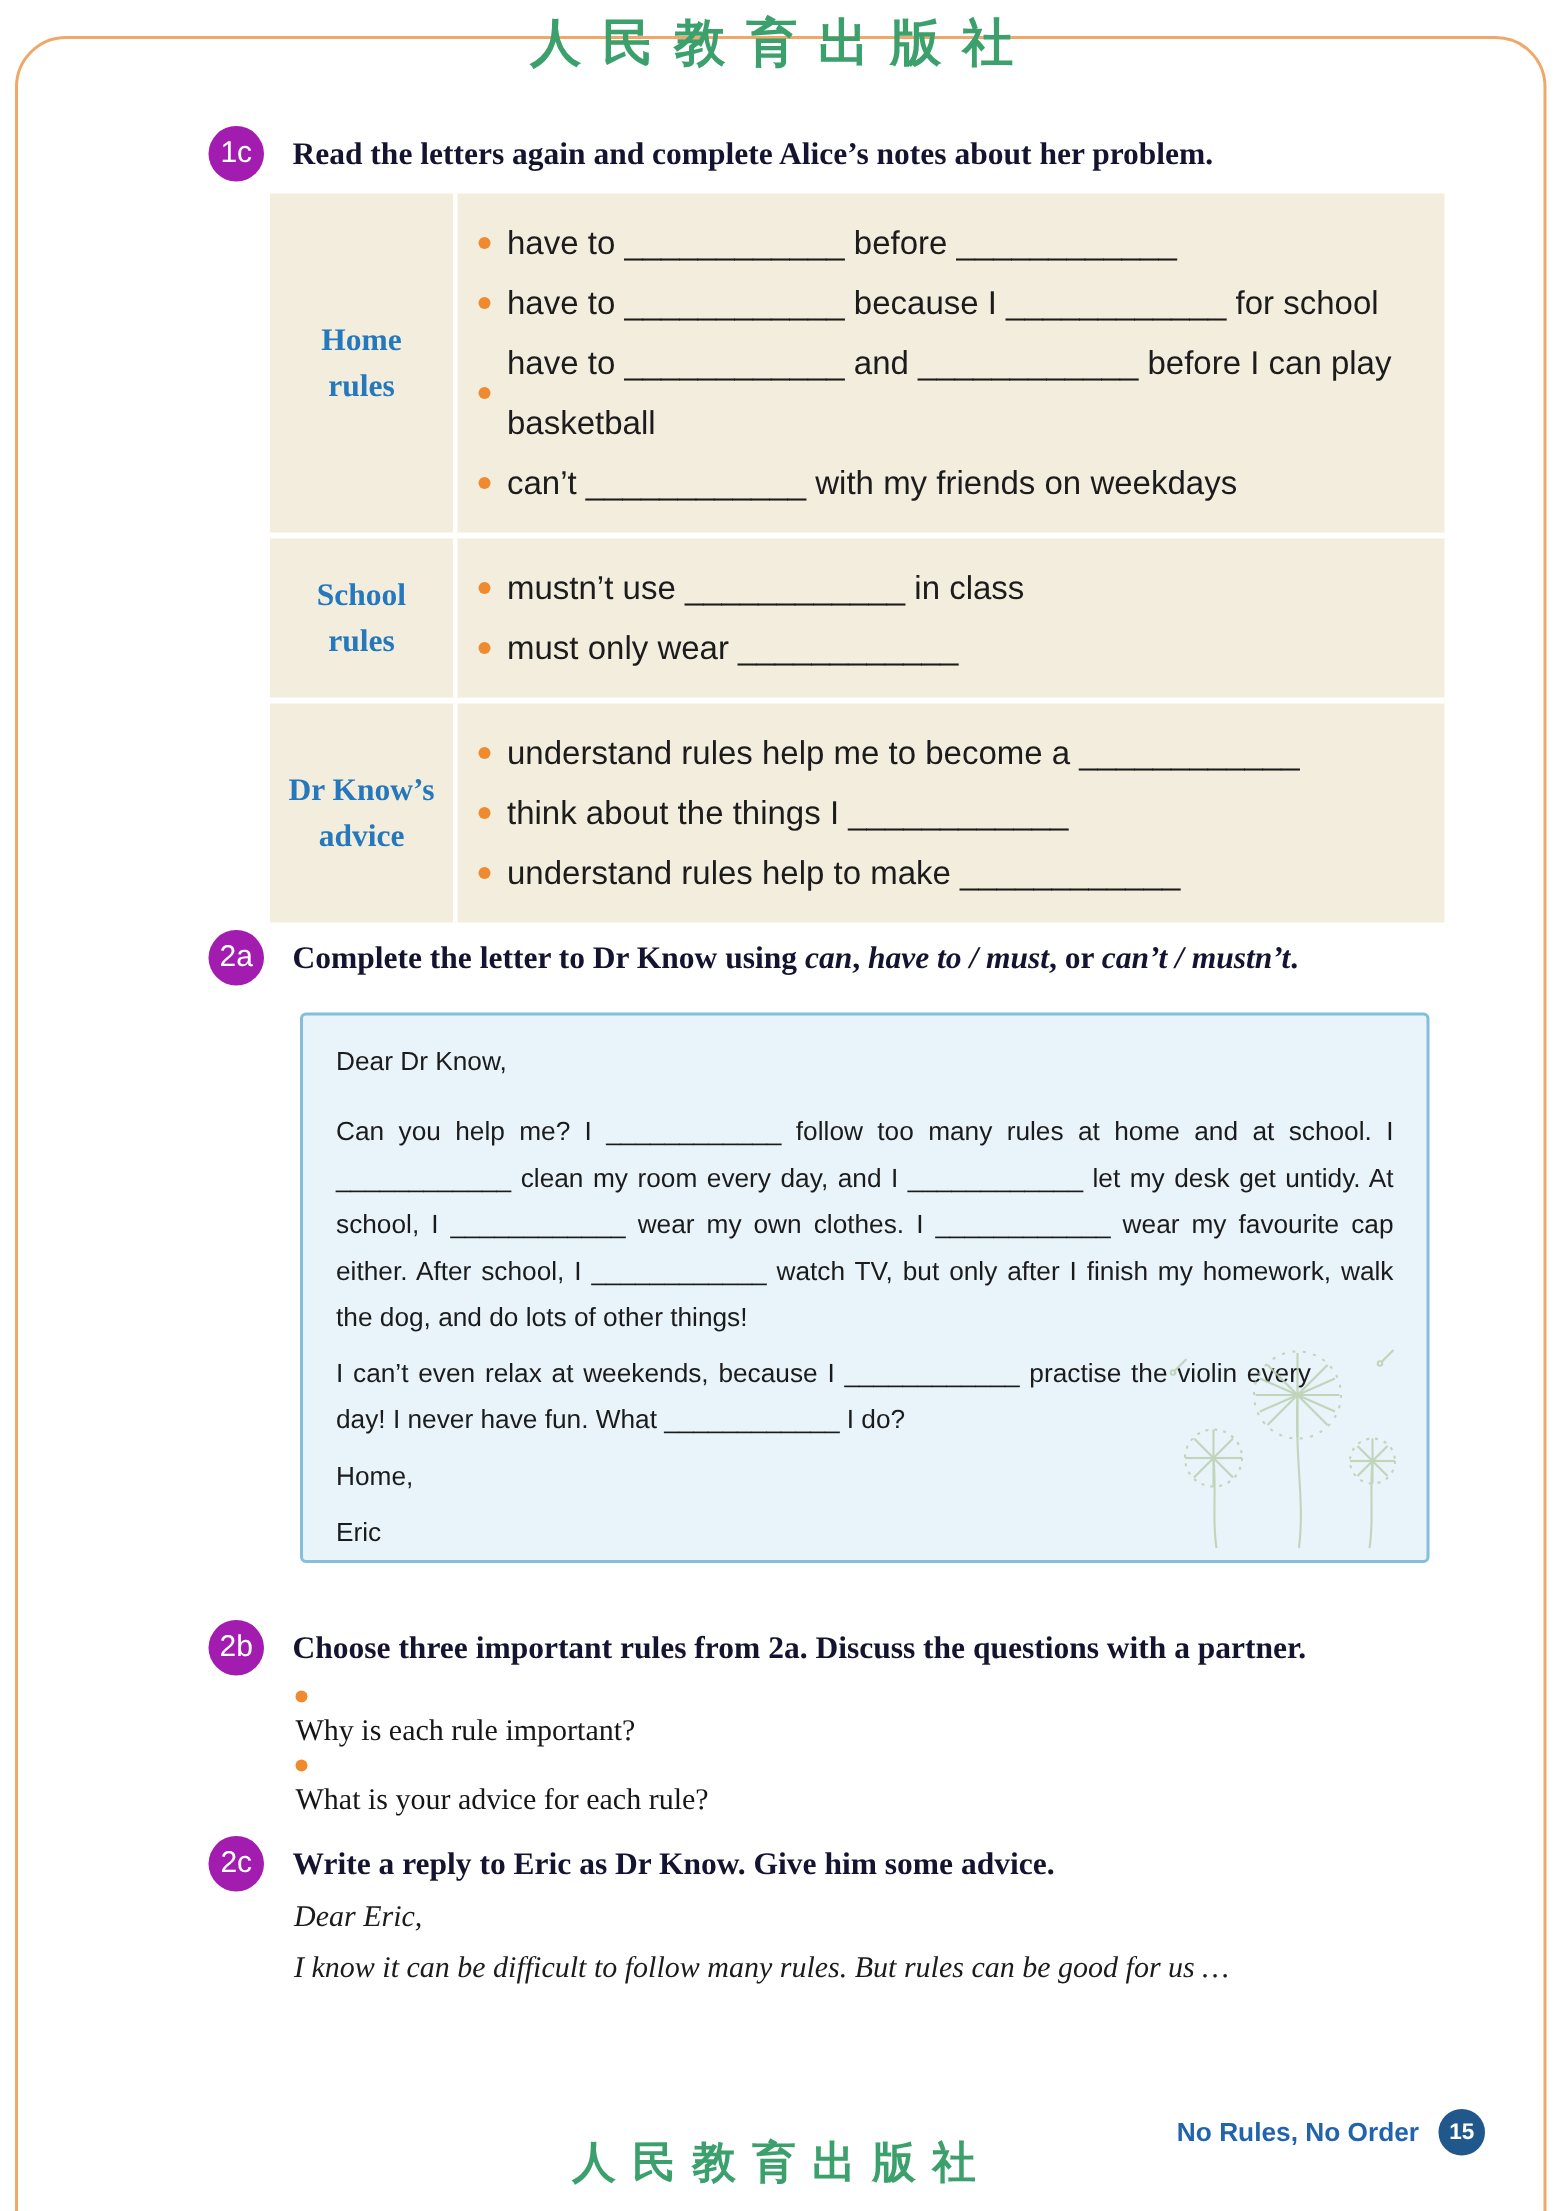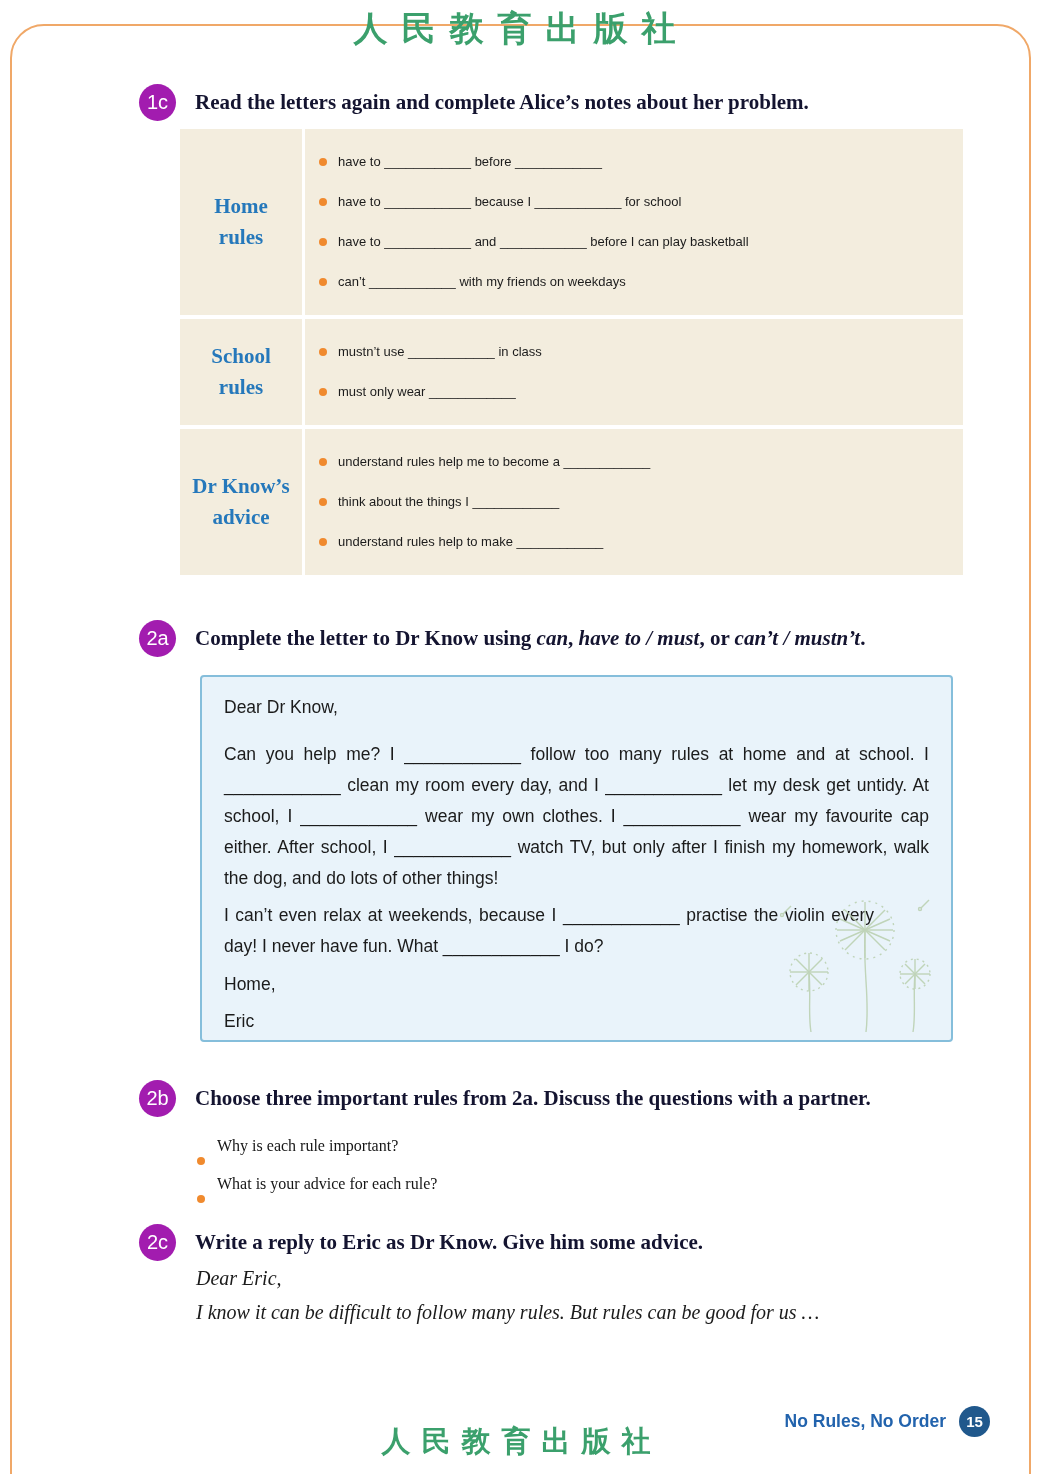--- a/index.html
+++ b/index.html
@@ -23,38 +23,38 @@
   .sec-title .it { font-style:italic; }
 
   
   .notes-table { position:absolute; left:180px; top:129px; width:783px; background:#f3edde; }
   .trow { display:flex; }
   .trow + .trow { border-top:4px solid #ffffff; }
   .tlabel { width:125px; border-right:3px solid #ffffff; display:flex; flex-direction:column;
             justify-content:center; align-items:center; font-family:"Liberation Serif",serif;
             font-weight:700; font-size:21px; color:#2578bb; line-height:31px; flex:0 0 auto; }
   .tcontent { flex:1; padding:13px 8px 13px 14px; }
-  .note-line { display:flex; align-items:center; line-height:40px; font-size:13px; color:#1c1c1c; }
+  .note-line { display:flex; align-items:center; line-height:40px; font-size:22px; color:#1c1c1c; }
   .dot { width:8px; height:8px; border-radius:50%; background:#f08a2e; margin-right:11px; flex:0 0 auto; }
 
   
   .letter { position:absolute; left:200px; top:675px; width:753px; height:367px;
             background:#e9f3fa; border:2px solid #85bedb; border-radius:4px;
             padding:15px 22px 10px 22px; }
   .letter p { font-size:17.5px; line-height:31px; color:#1b1b1b; margin-bottom:4px; }
   .letter .just { text-align:justify;margin-top:16px; }
   .letter .para2 { width:650px; margin-top:6px; }
   .letter .closing { margin-top:7px; }
   .letter .signature { margin-top:6px; }
   .dandelions { position:absolute; right:8px; bottom:6px; }
 
   
   .questions { position:absolute; left:197px; top:1127px; }
-  .question { display:flex; align-items:flex-end; font-family:"Liberation Serif",serif;
-              font-size:16px; color:#161616; line-height:38px; }
+  .question { display:flex; align-items:flex-start; font-family:"Liberation Serif",serif;
+              font-size:20px; color:#161616; line-height:38px;flex-direction:column; }
   .question .dot { margin-right:12px; }
 
   
   .reply { position:absolute; left:196px; top:1261px; font-family:"Liberation Serif",serif;
            font-style:italic; font-size:20px; color:#1b1b1b; line-height:34px; }
 
   
   .footer { position:absolute; top:1406px; right:53px; display:flex; align-items:center; gap:13px; }
   .footer-title { color:#2263ad; font-weight:bold; font-size:17.5px; }
   .page-circle { width:31px; height:31px; border-radius:50%; background:#20588c; color:#fff;

